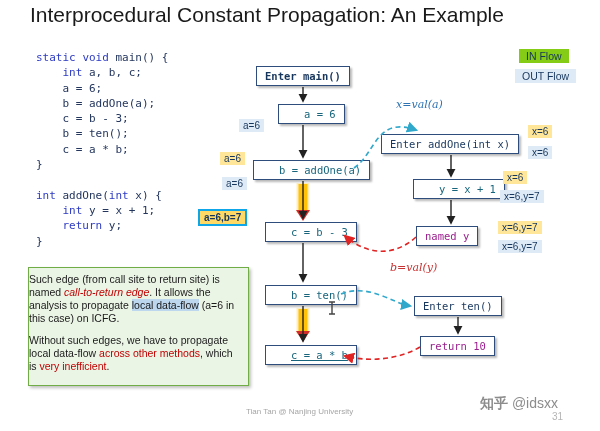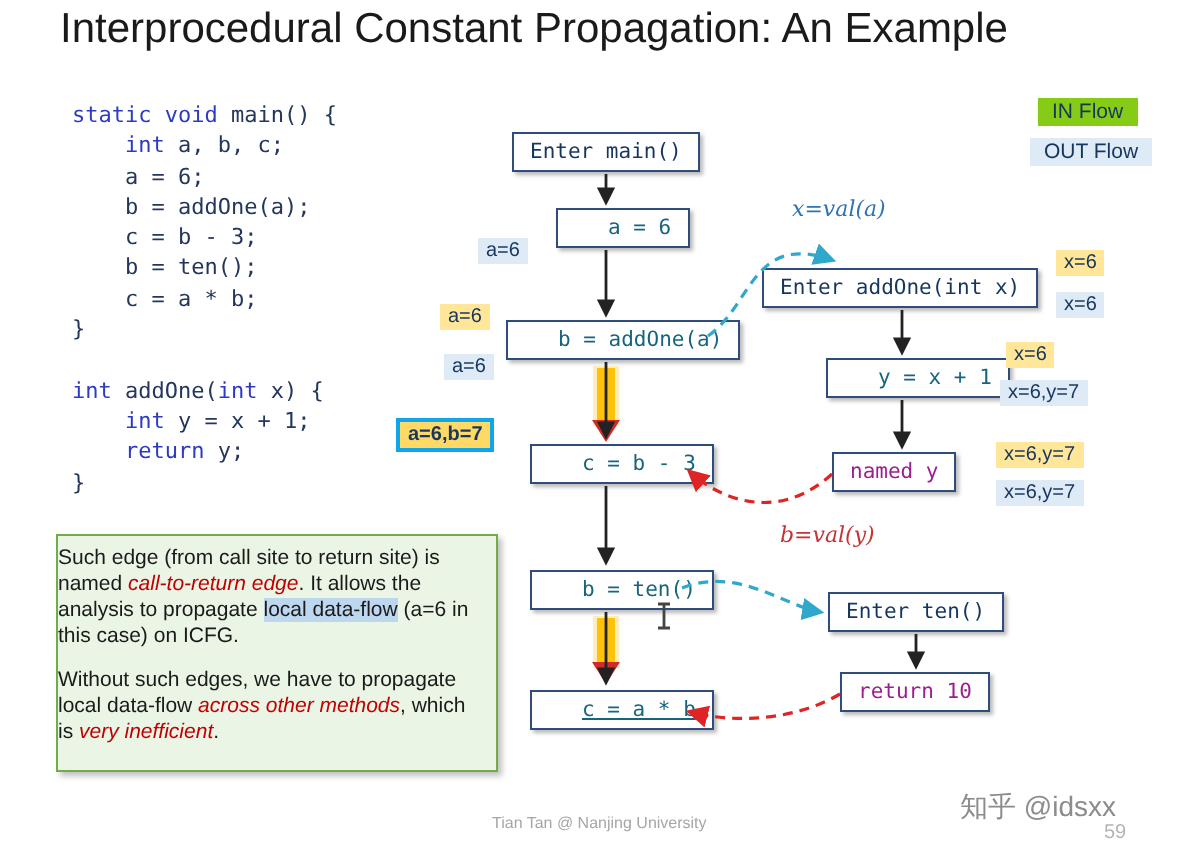--- a/index.html
+++ b/index.html
@@ -56,43 +56,43 @@
     position:absolute; left:28px; top:267px; width:211px;
     background:#EBF5E6; border:1.5px solid #70AD47;
     box-shadow:2px 2px 3px rgba(0,0,0,.25);
     padding:5px 8px 3px 0; font-size:10.5px; line-height:13px; color:#1a1a1a;
     z-index:3;
   }
   .note p { margin:0 0 9px 0; }
   .ns-plain {}
   .ns-red-italic { color:#C00000; font-style:italic; }
   .ns-hl-blue { background:#BDD7EE; }
-  .ns-red { color:#C00000;font-style:italic; }
+  .ns-red { color:#C00000; }
   
   .edges { position:absolute; left:0; top:0; z-index:2; pointer-events:none; }
   
   .credit { position:absolute; left:246px; top:407px; font-size:8px; color:#A6A6A6; white-space:nowrap; }
   .watermark { position:absolute; left:480px; top:395px; font-size:14px; color:#8C8C8C; white-space:nowrap; }
-  .watermark b { font-weight:normal; }
+  .watermark b { font-weight:bold; }
   .pagenum { position:absolute; left:552px; top:411px; font-size:10px; color:#B5B5B5; }
   .cursor-icon { position:absolute; left:327px; top:301px; z-index:4; }
 </style>
 </head>
 <body>
 
 <div class="slide">
 
   <div class="title">Interprocedural Constant Propagation: An Example</div>
 
   <div class="code"><div><span class="tok-kw">static</span><span class="tok-pl"> </span><span class="tok-kw">void</span><span class="tok-pl"> main() {</span></div><div><span class="tok-pl">    </span><span class="tok-kw">int</span><span class="tok-pl"> a, b, c;</span></div><div><span class="tok-pl">    a = 6;</span></div><div><span class="tok-pl">    b = addOne(a);</span></div><div><span class="tok-pl">    c = b - 3;</span></div><div><span class="tok-pl">    b = ten();</span></div><div><span class="tok-pl">    c = a * b;</span></div><div><span class="tok-pl">}</span></div><div>&nbsp;</div><div><span class="tok-kw">int</span><span class="tok-pl"> addOne(</span><span class="tok-kw">int</span><span class="tok-pl"> x) {</span></div><div><span class="tok-pl">    </span><span class="tok-kw">int</span><span class="tok-pl"> y = x + 1;</span></div><div><span class="tok-pl">    </span><span class="tok-kw">return</span><span class="tok-pl"> y;</span></div><div><span class="tok-pl">}</span></div></div>
 
   <div class="legend-item in" style="left:519px; top:49px;">IN Flow</div>
   <div class="legend-item out" style="left:515px; top:69px;">OUT Flow</div>
 
-  <div class="gnode enter" style="left:256px; top:66px;">Enter main()</div>
+  <div class="gnode enter" style="left:256px; top:66px;font-weight:bold;">Enter main()</div>
   <div class="gnode stmt" style="left:278px; top:104px;">a = 6</div>
   <div class="gnode stmt" style="left:253px; top:160px;">b = addOne(a)</div>
   <div class="gnode stmt" style="left:265px; top:222px;">c = b - 3</div>
   <div class="gnode stmt" style="left:265px; top:285px;">b = ten()</div>
   <div class="gnode stmt" style="left:265px; top:345px;text-decoration:underline;">c = a * b</div>
 
   <div class="gnode enter" style="left:381px; top:134px;">Enter addOne(int x)</div>
   <div class="gnode stmt" style="left:413px; top:179px;">y = x + 1</div>
   <div class="gnode ret" style="left:416px; top:226px;">named y</div>
   <div class="gnode enter" style="left:414px; top:296px;">Enter ten()</div>
@@ -154,15 +154,15 @@
         <p><span class="ns-plain">Without such edges, we have to propagate local data-flow </span><span class="ns-red">across other methods</span><span class="ns-plain">, which is </span><span class="ns-red">very inefficient</span><span class="ns-plain">.</span></p>
       </div>
   </div>
 
   <svg class="cursor-icon" width="10" height="15">
     <path d="M2,1 H8 M5,1 V13 M2,13 H8" stroke="#444" stroke-width="1.4" fill="none"></path>
   </svg>
 
   <div class="credit">Tian Tan @ Nanjing University</div>
   <div class="watermark"><b>知乎</b> <span>@idsxx</span></div>
-  <div class="pagenum">59</div>
+  <div class="pagenum">31</div>
 
 </div>
 
 </body></html>

